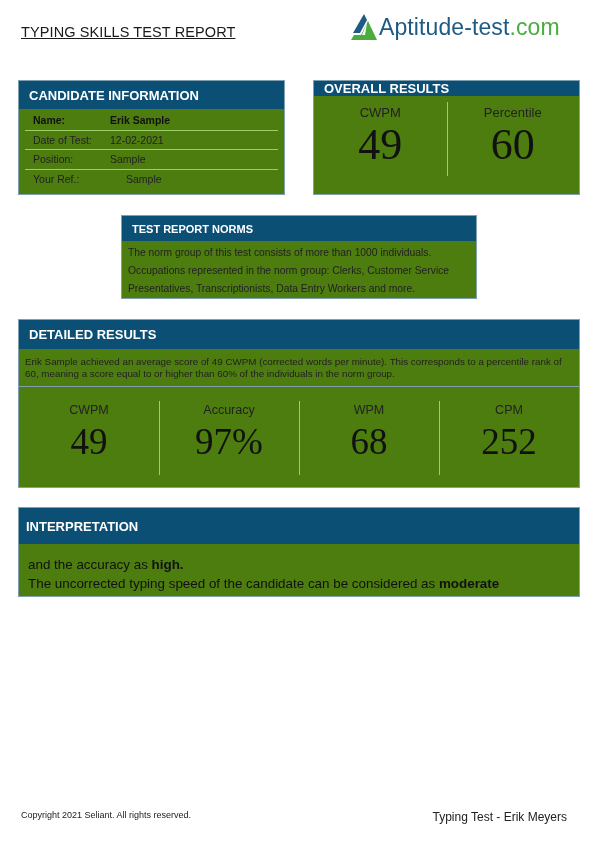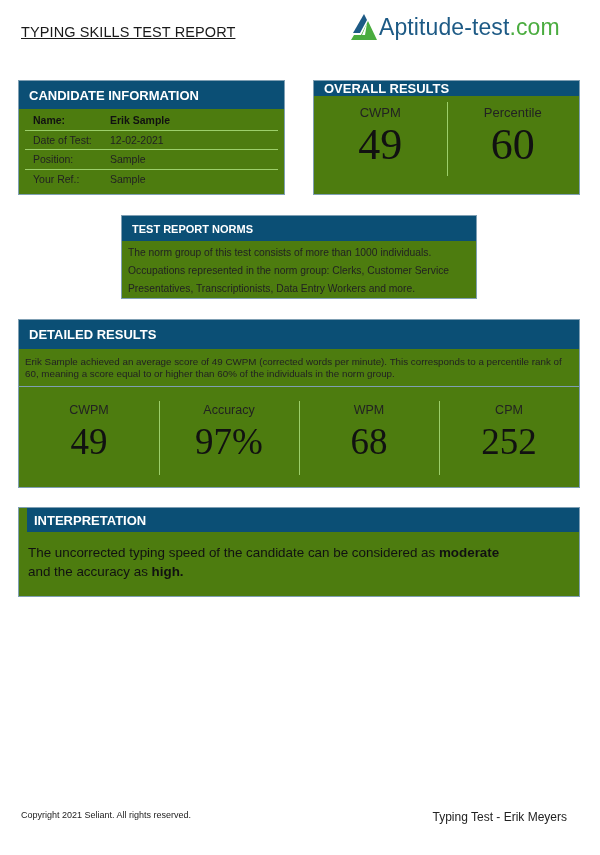--- a/index.html
+++ b/index.html
@@ -27,21 +27,21 @@
     }
 
     
     #candidate { left: 18px; top: 80px; width: 267px; height: 115px; }
     #candidate .box-header { height: 28px; font-size: 13px; }
     .info-table { padding: 2px 6px 0 6px; }
     .info-row {
       display: flex; height: 19.5px; align-items: center; font-size: 10.5px;
       border-bottom: 1px solid #9ccf6a; padding-left: 8px;
     }
-    .info-row:last-child { border-bottom: none; }
+    .info-row:last-child { border-bottom: none; gap: 16px; }
     .info-row .lbl { width: 77px; color: #222; }
     .info-row .val { color: #222; }
     .info-row.bold .lbl, .info-row.bold .val { font-weight: bold; color: #111; }
 
     
     #overall { left: 313px; top: 80px; width: 267px; height: 115px; }
     #overall .box-header { height: 15px; font-size: 13px; }
     .metrics { display: flex; height: 86px; }
     .metric { flex: 1; text-align: center; position: relative; }
     .metric + .metric::before {
@@ -62,21 +62,21 @@
       font-size: 9.8px; line-height: 11.5px; color: #222; padding: 7px 6px 0 6px; height: 38px;
       border-bottom: 1px solid #7f9fb3;
     }
     #detailed .metrics { height: 100px; }
     #detailed .metric + .metric::before { top: 14px; bottom: 12px; }
     #detailed .metric .m-label { font-size: 12.5px; margin-top: 16px; }
     #detailed .metric .m-value { font-size: 37px; margin-top: 6px; }
 
     
     #interpretation { left: 18px; top: 507px; width: 562px; height: 90px; }
-    #interpretation .box-header { height: 24px; font-size: 13px; padding-left: 7px; margin-left: 8px; }
+    #interpretation .box-header { height: 36px; font-size: 13px; padding-left: 7px; }
     .interp-body { padding: 11px 0 0 9px; font-size: 13.4px; line-height: 19px; color: #111; }
     .interp-body b { font-weight: bold; }
 
     .footer-left { position: absolute; left: 21px; top: 810px; font-size: 9px; color: #222; }
     .footer-right { position: absolute; right: 33px; top: 810px; font-size: 12px; color: #222; }
   </style>
 </head>
 <body>
 
 <div class="report-title">TYPING SKILLS TEST REPORT</div>
@@ -154,19 +154,19 @@
     <div class="metric">
       <div class="m-label">CPM</div>
       <div class="m-value">252</div>
     </div>
   </div>
 </section>
 
 <section class="box" id="interpretation">
   <div class="box-header">INTERPRETATION</div>
   <div class="interp-body">
+    <div><span>and the accuracy as </span> <b>high.</b></div>
     <div><span>The uncorrected typing speed of the candidate can be considered as </span><b>moderate</b></div>
-    <div><span>and the accuracy as </span> <b>high.</b></div>
   </div>
 </section>
 
 <div class="footer-left">Copyright 2021 Seliant. All rights reserved.</div>
 <div class="footer-right">Typing Test - Erik Meyers</div>
 
 </body></html>

